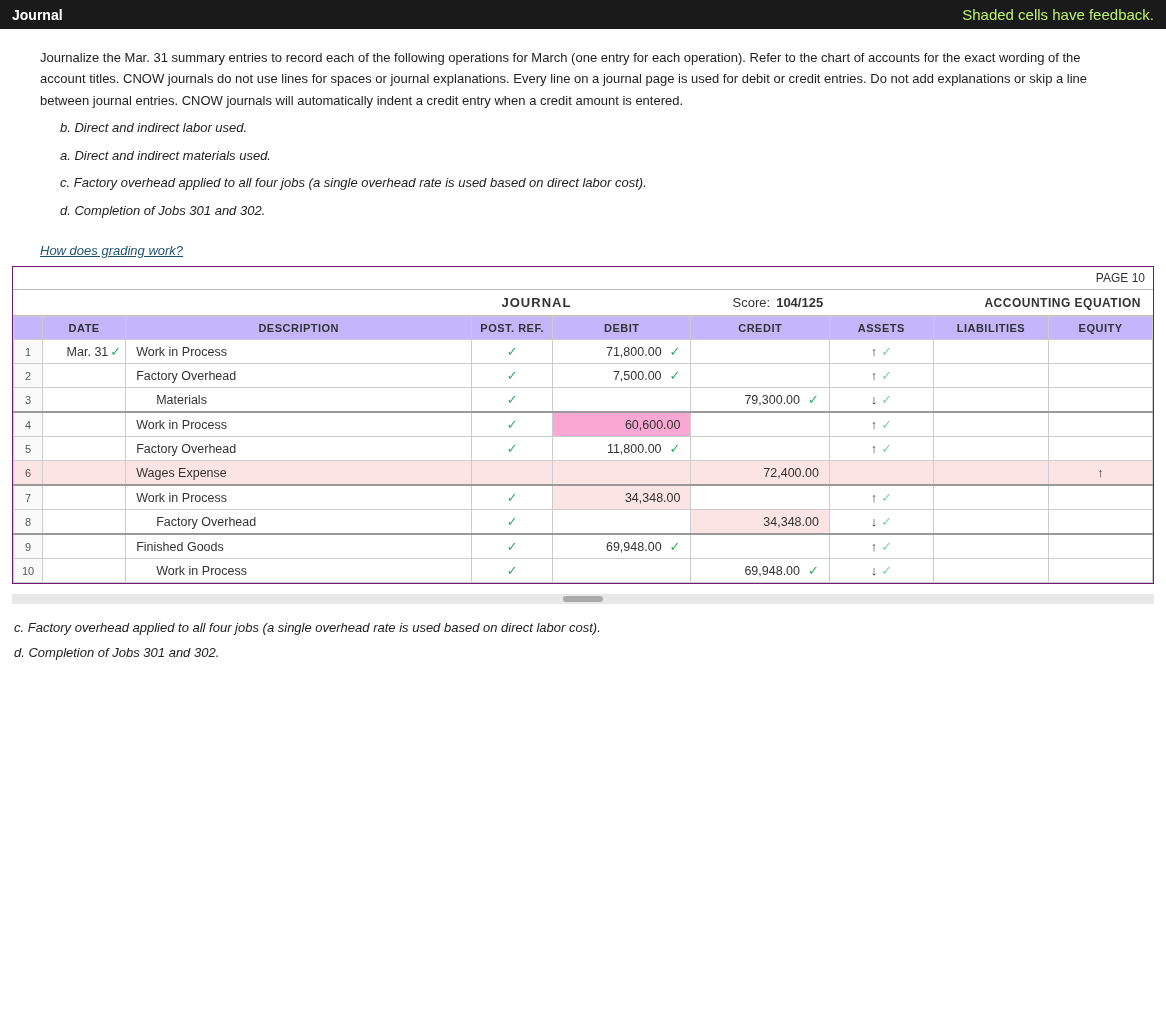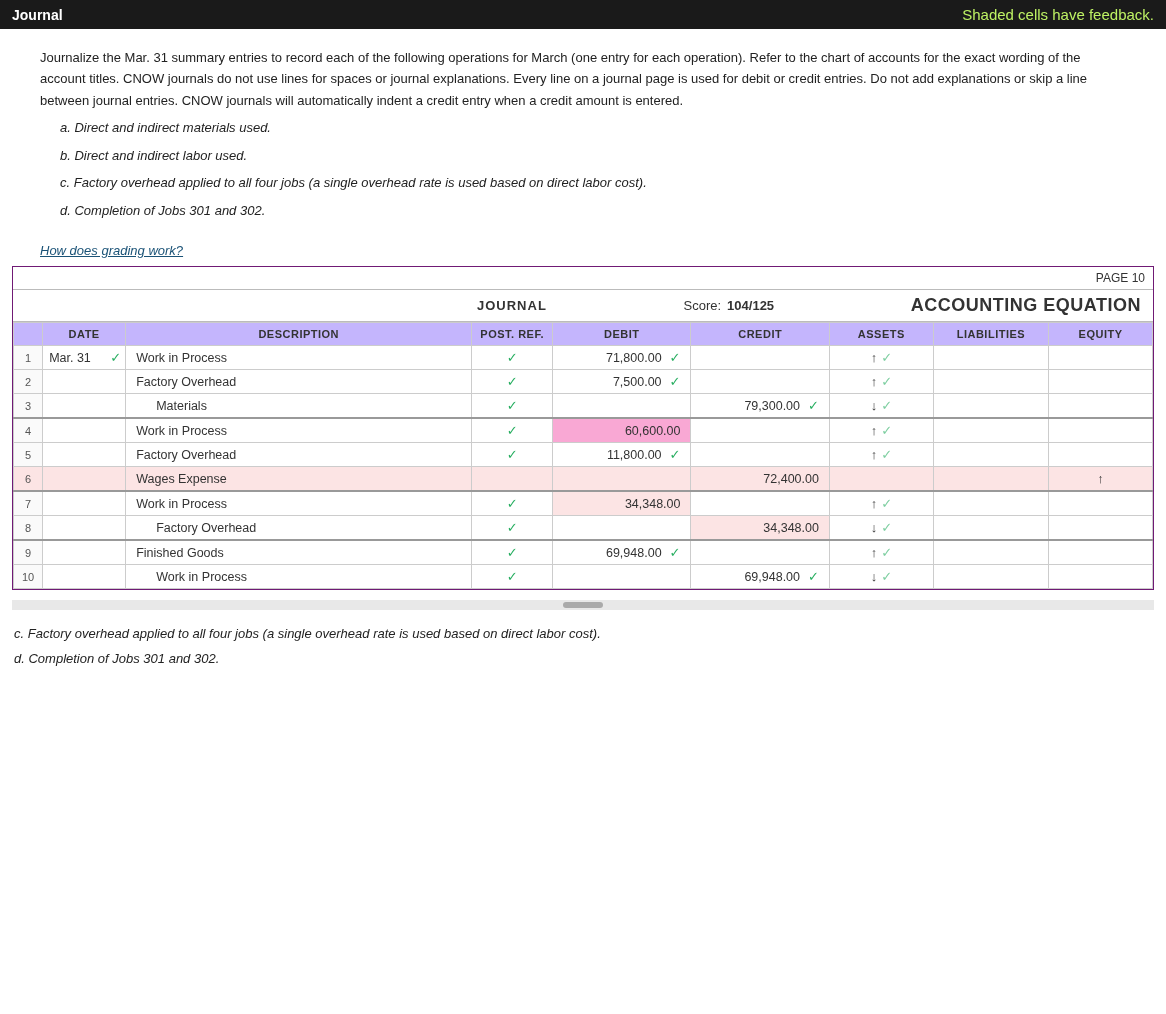--- a/index.html
+++ b/index.html
@@ -56,21 +56,21 @@
     
     .journal-header {
       display: flex;
       justify-content: space-between;
       align-items: center;
       padding: 5px 12px;
       border-top: 1px solid #bbb;
       border-bottom: 1px solid #bbb;
     }
     .journal-label { font-weight: bold; font-size: 13px; letter-spacing: 1px; }
-    .accounting-eq-label { font-weight: bold; font-size: 18px; letter-spacing: 0.5px; }
+    .accounting-eq-label { font-weight: bold; font-size: 12px; letter-spacing: 0.5px; }
 
     
     .journal-table {
       width: 100%;
       border-collapse: collapse;
       font-size: 12.5px;
     }
     .journal-table th {
       background: #c4b5fd;
       text-align: center;
@@ -168,21 +168,21 @@
       font-size: 13px;
       font-style: italic;
       color: #222;
       line-height: 1.6;
     }
     .footer-instructions p { margin-top: 4px; }
 
     .date-with-check {
       display: flex;
       align-items: center;
-      justify-content: space-between;
+      justify-content: flex-end;
       gap: 2px;
     }
     .cell-with-check {
       display: flex;
       align-items: center;
       justify-content: flex-end;
       gap: 8px;
     }
     .cell-center-check {
       display: flex;
@@ -194,22 +194,22 @@
 </head>
 <body>
 
 <div class="top-bar">
   <span class="journal-title">Journal</span>
   <span class="feedback-note">Shaded cells have feedback.</span>
 </div>
 
 <div class="instructions">
   <p>Journalize the Mar. 31 summary entries to record each of the following operations for March (one entry for each operation). Refer to the chart of accounts for the exact wording of the account titles. CNOW journals do not use lines for spaces or journal explanations. Every line on a journal page is used for debit or credit entries. Do not add explanations or skip a line between journal entries. CNOW journals will automatically indent a credit entry when a credit amount is entered.</p>
+  <p class="sub-item">b. Direct and indirect labor used.</p>
   <p class="sub-item">a. Direct and indirect materials used.</p>
-  <p class="sub-item">b. Direct and indirect labor used.</p>
   <p class="sub-item">c. Factory overhead applied to all four jobs (a single overhead rate is used based on direct labor cost).</p>
   <p class="sub-item">d. Completion of Jobs 301 and 302.</p>
 </div>
 
 <div class="grading-link">
   <a href="#">How does grading work?</a>
 </div>
 
 <div class="journal-container">
 

